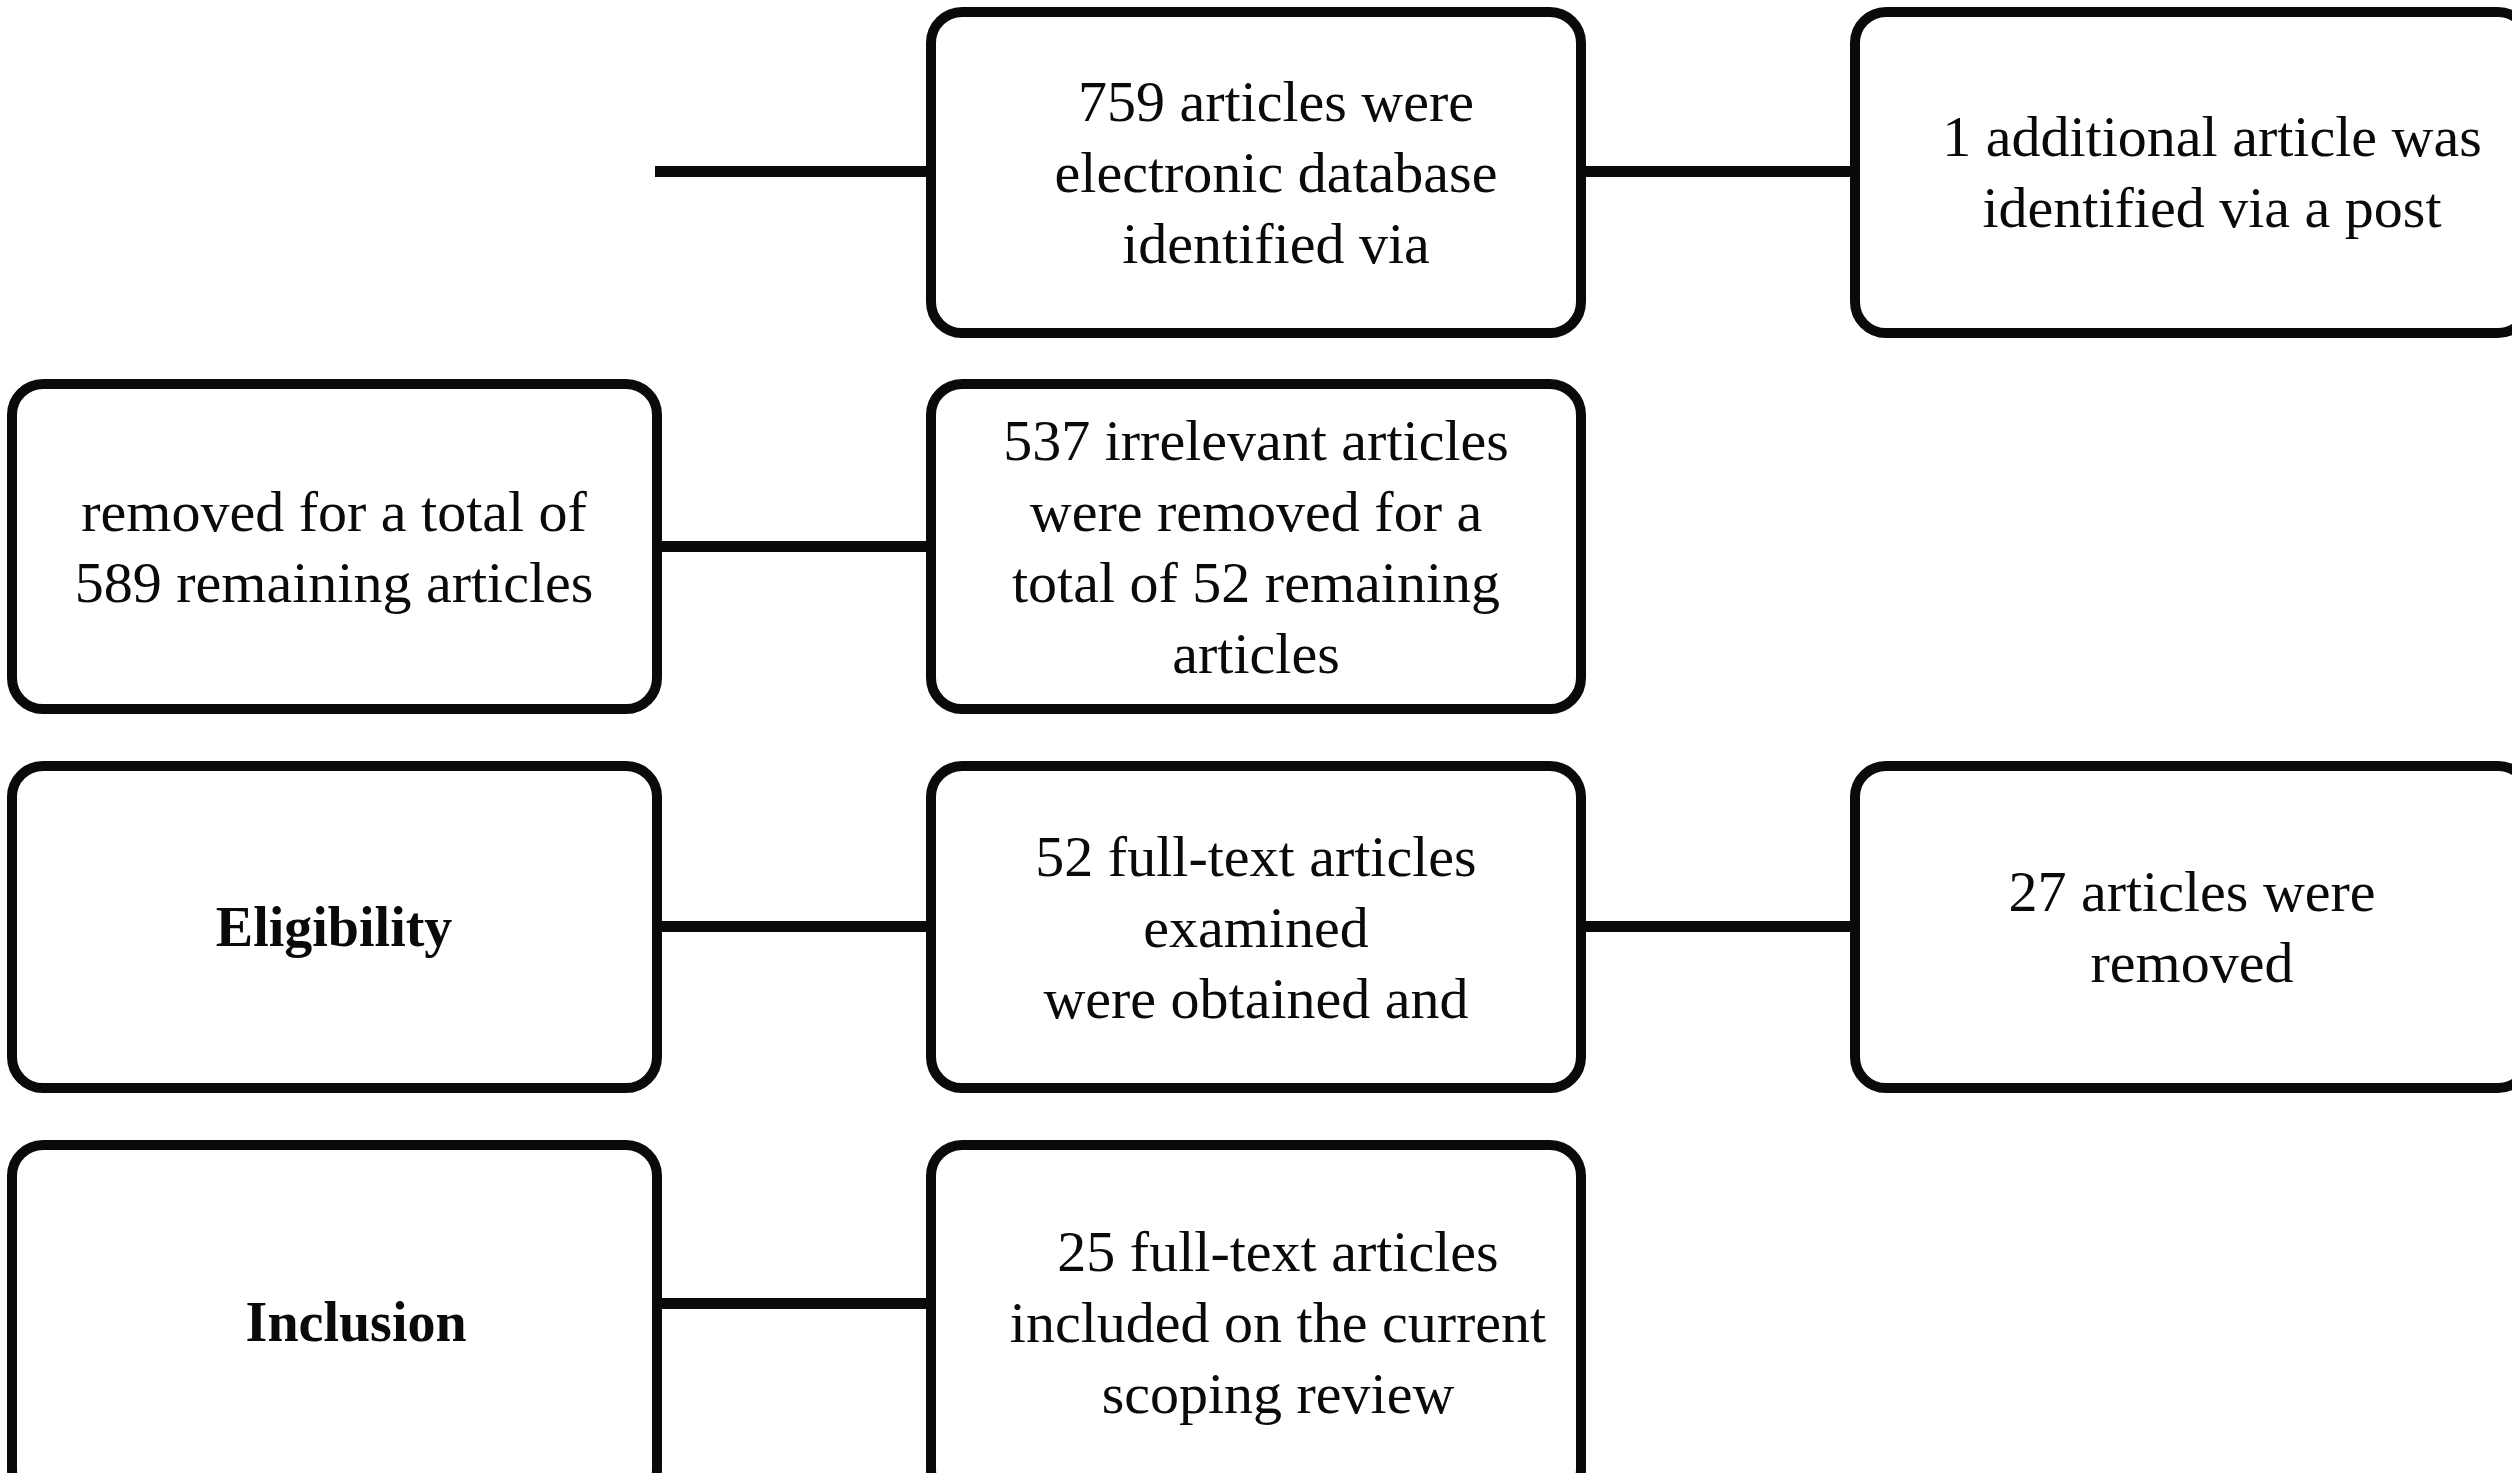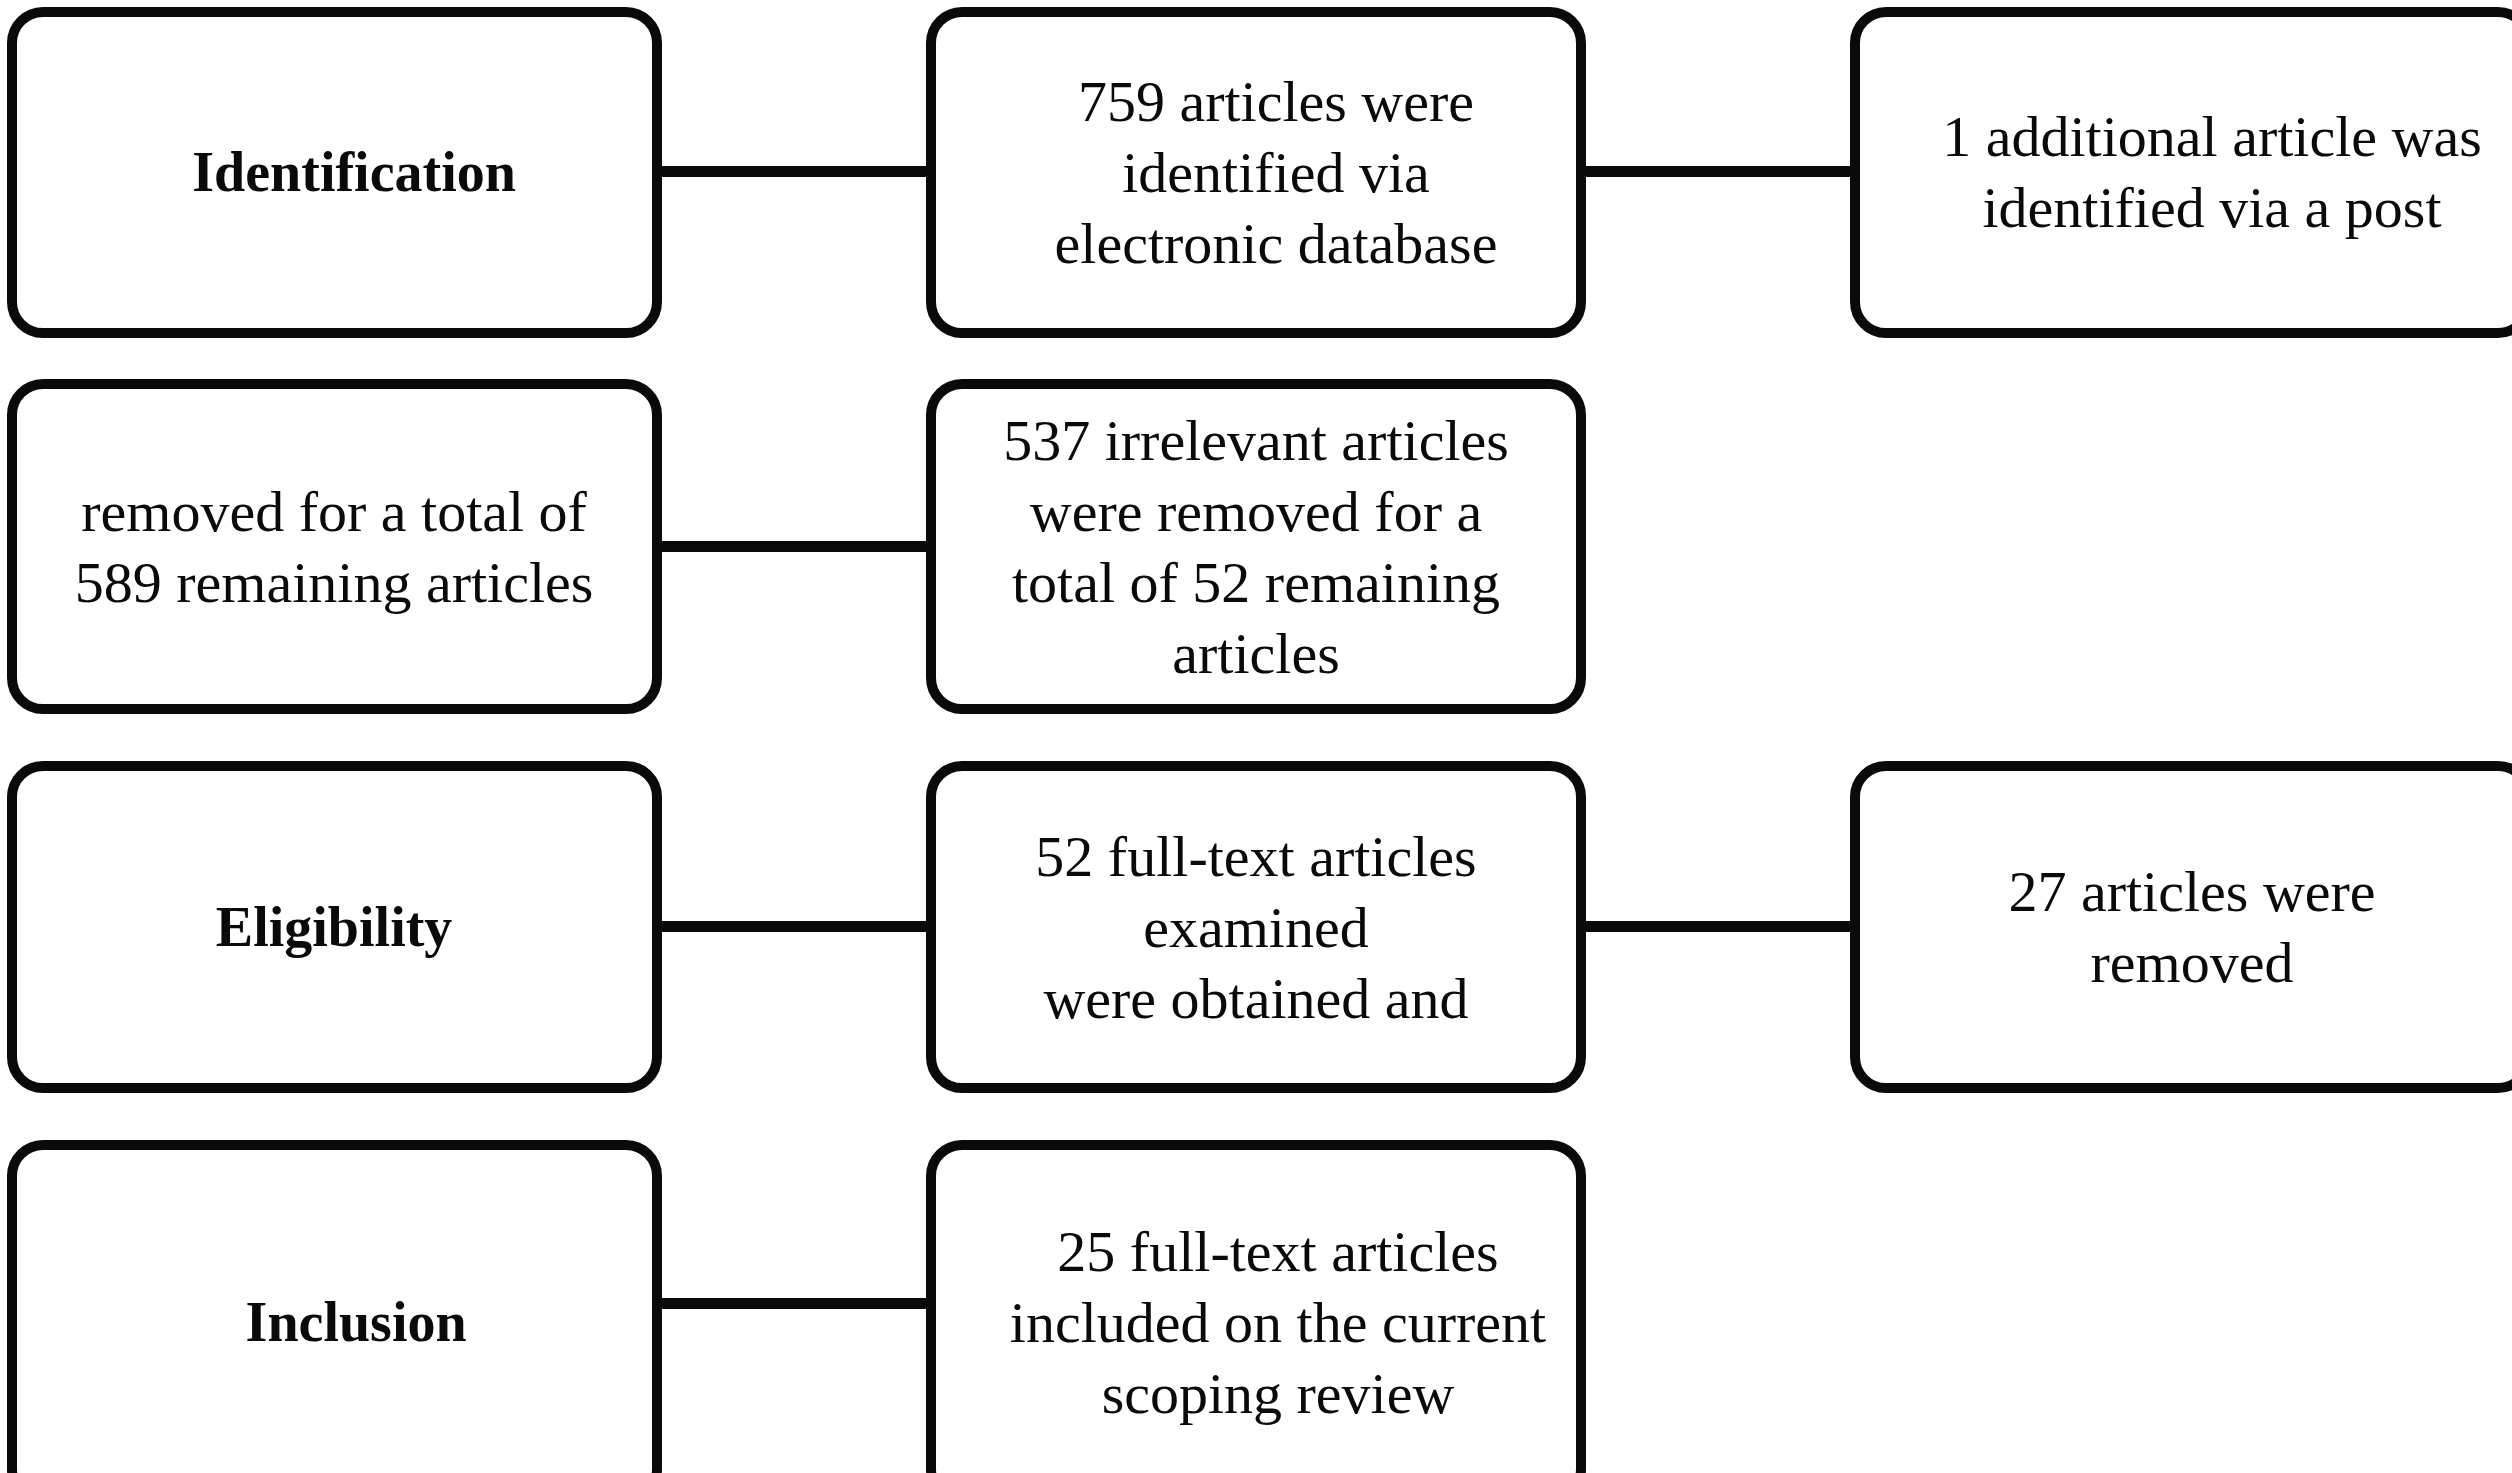--- a/index.html
+++ b/index.html
@@ -57,29 +57,26 @@
   .c-r2a { left: 655px;  top: 541px;  width: 278px; }
   .c-r3a { left: 655px;  top: 921px; width: 278px; }
   .c-r3b { left: 1579px; top: 921px; width: 277px; }
   .c-r4a { left: 655px;  top: 1298px; width: 278px; }
 </style>
 </head>
 <body>
 
 <div class="canvas">
 
-  <div class="box col1 row1 stage">
-    <div class="txt">Identification</div>
-  </div>
 
   <div class="box col2 row1">
     <div class="txt">
       <div>759 articles were</div>
+      <div>electronic database</div>
       <div>identified via</div>
-      <div>electronic database</div>
     </div>
   </div>
 
   <div class="box col3 row1">
     <div class="txt">
       <div>1 additional article was</div>
       <div>identified via a post</div>
     </div>
   </div>
 

